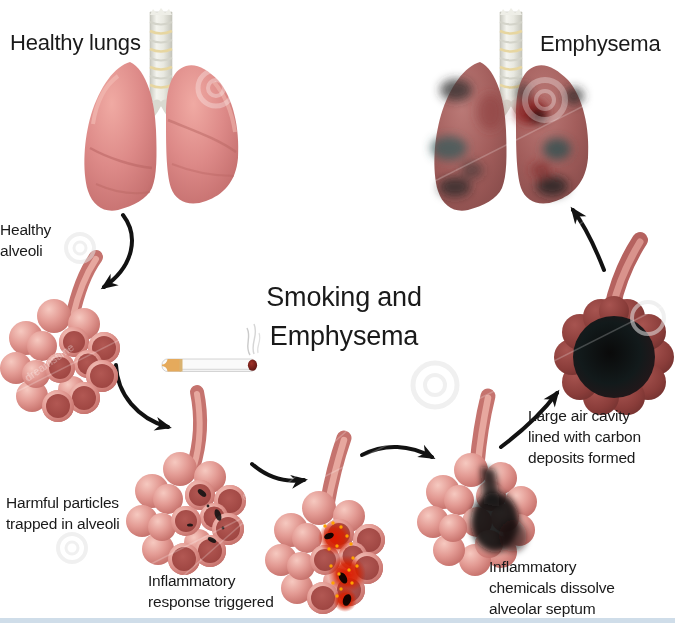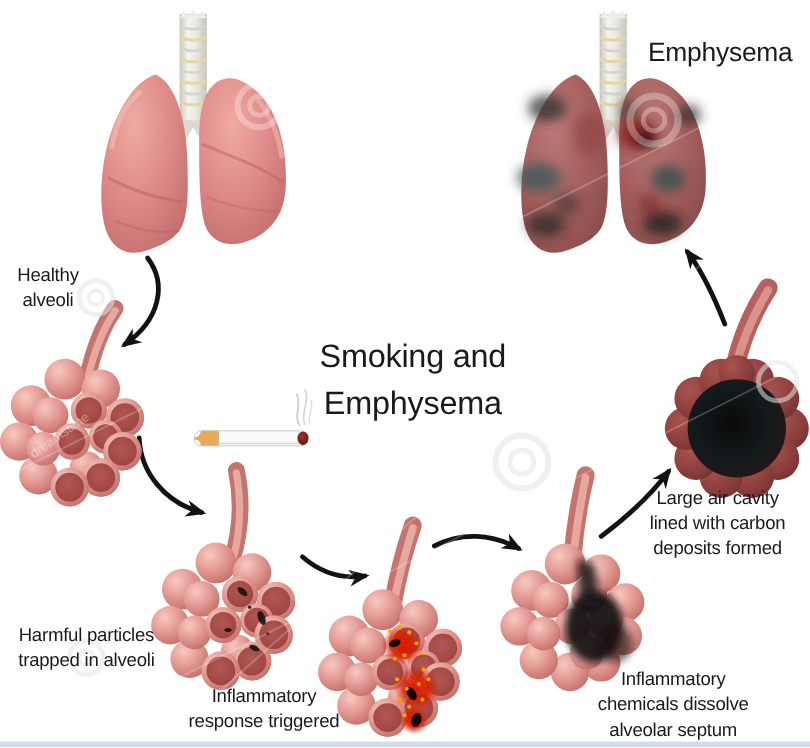--- a/index.html
+++ b/index.html
@@ -4,21 +4,21 @@
 <style>
   html,body{margin:0;padding:0;background:#ffffff;}
   .canvas{
     position:relative;width:675px;height:623px;background:#ffffff;
     overflow:hidden;font-family:"Liberation Sans",sans-serif;color:#1a1a1a;
   }
   .canvas svg.art{position:absolute;left:0;top:0;}
   .lbl{position:absolute;white-space:pre-line;color:#1a1a1a;letter-spacing:-0.2px;}
   .hdr{font-size:22px;line-height:25px;font-weight:500;}
   .ttl{font-size:27px;line-height:39px;text-align:center;font-weight:500;}
-  .stg{font-size:15.5px;line-height:21px;text-align:center;font-weight:500;}
+  .stg{font-size:15.5px;line-height:21px;text-align:left;font-weight:500;}
   .strip{position:absolute;left:0;bottom:0;width:675px;height:5px;}
 </style>
 </head>
 <body>
 
 <div class="canvas">
 
 <svg class="art" width="675" height="623" viewBox="0 0 675 623">
   <defs>
     <linearGradient id="gTrach" x1="0" y1="0" x2="1" y2="0">
@@ -307,27 +307,28 @@
           <path d="M130,623 L675,140"></path>
     </g>
   </g>
   <g font-family="Liberation Sans, sans-serif" font-size="11" fill="#ffffff" opacity="0.45">
     <text x="28" y="382" transform="rotate(-35 28 382)">dreamstime</text>
     <text x="590" y="490" transform="rotate(-55 590 490)">dreamstime</text>
     <text x="246" y="502" transform="rotate(-35 246 502)">©</text>
   </g>
 </svg>
 
+<div class="lbl hdr" style="left:10px;top:30px;">Healthy lungs</div>
 <div class="lbl hdr" style="left:540px;top:31px;">Emphysema</div>
 <div class="lbl ttl" style="left:214px;top:230px;width:260px;margin-top:48px;">Smoking and
 Emphysema</div>
 
 <div class="lbl stg" style="left:0px;top:219px;width:80px;">Healthy
 alveoli</div>
-<div class="lbl stg" style="left:6px;top:519px;width:132px;">Harmful particles
+<div class="lbl stg" style="left:6px;top:492px;width:132px;">Harmful particles
 trapped in alveoli</div>
 <div class="lbl stg" style="left:148px;top:570px;width:144px;">Inflammatory
 response triggered</div>
 <div class="lbl stg" style="left:489px;top:556px;width:144px;">Inflammatory
 chemicals dissolve
 alveolar septum</div>
 <div class="lbl stg" style="left:528px;top:405px;width:140px;">Large air cavity
 lined with carbon
 deposits formed</div>
 

